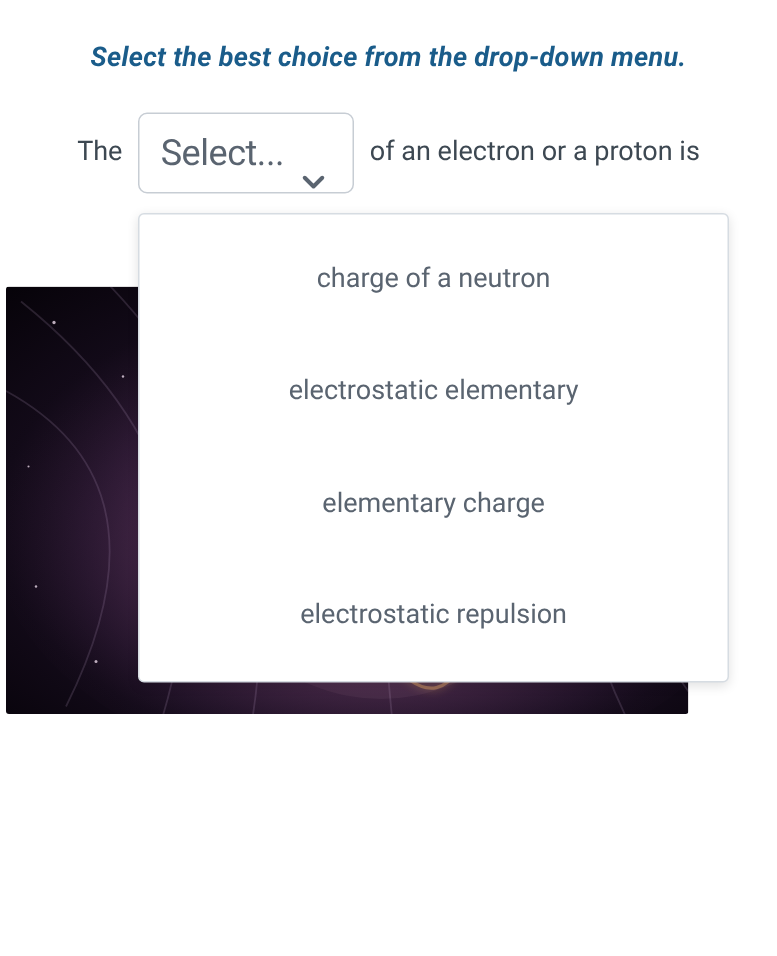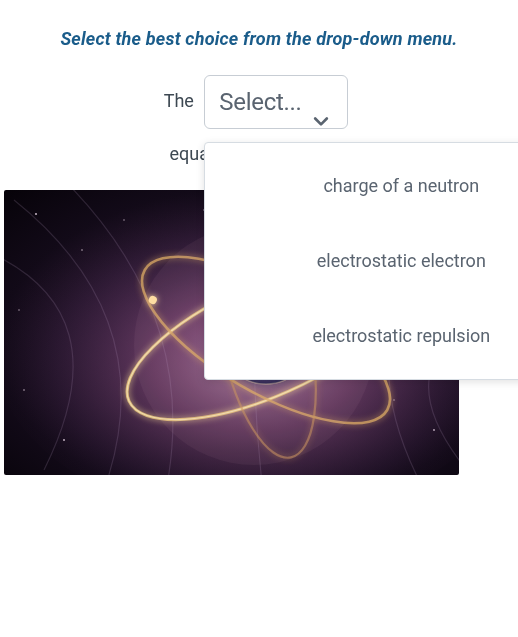--- a/index.html
+++ b/index.html
@@ -107,24 +107,26 @@
       <span class="select-box">
         <span class="select-text">Select...</span>
         <span class="chevron">
           <svg viewBox="0 0 24 24" fill="none" stroke="#5a6470" stroke-width="3.2" stroke-linecap="round" stroke-linejoin="round">
             <polyline points="5 9 12 16 19 9"></polyline>
           </svg>
         </span>
       </span>
       <div class="dropdown">
         <div class="dropdown-item">charge of a neutron</div>
-        <div class="dropdown-item">electrostatic electron</div>
+        <div class="dropdown-item">electrostatic elementary</div>
+        <div class="dropdown-item">elementary charge</div>
         <div class="dropdown-item">electrostatic repulsion</div>
       </div>
     </span>
+    <span> of an electron or a proton is</span>
     <br>
     <span>equal to 1.6 × 10</span><sup>−19</sup><span> C.</span>
   </div>
 
   <div class="image-area" title="Abstract glowing atom illustration with orbiting electron trails on a dark purple starfield background">
     <svg viewBox="0 0 455 285" preserveAspectRatio="xMidYMid slice">
       <defs>
         <radialGradient id="bgGrad" cx="55%" cy="55%" r="80%">
           <stop offset="0%" stop-color="#6a3a6a"></stop>
           <stop offset="35%" stop-color="#3a2140"></stop>

